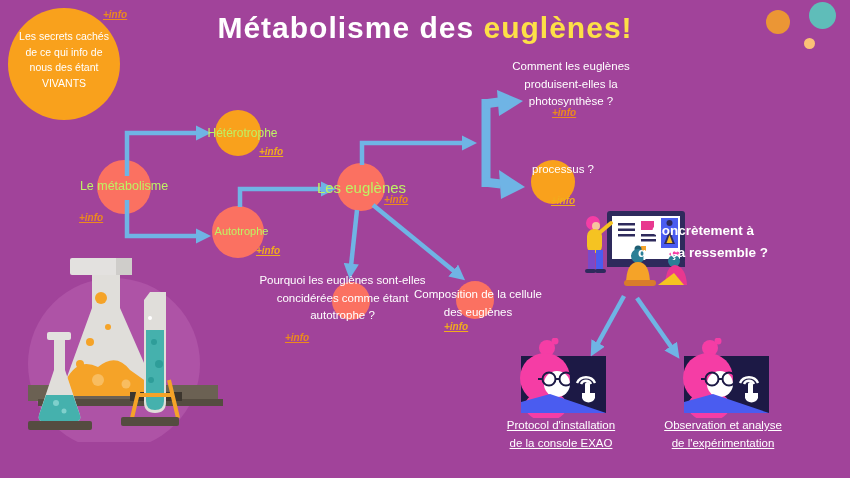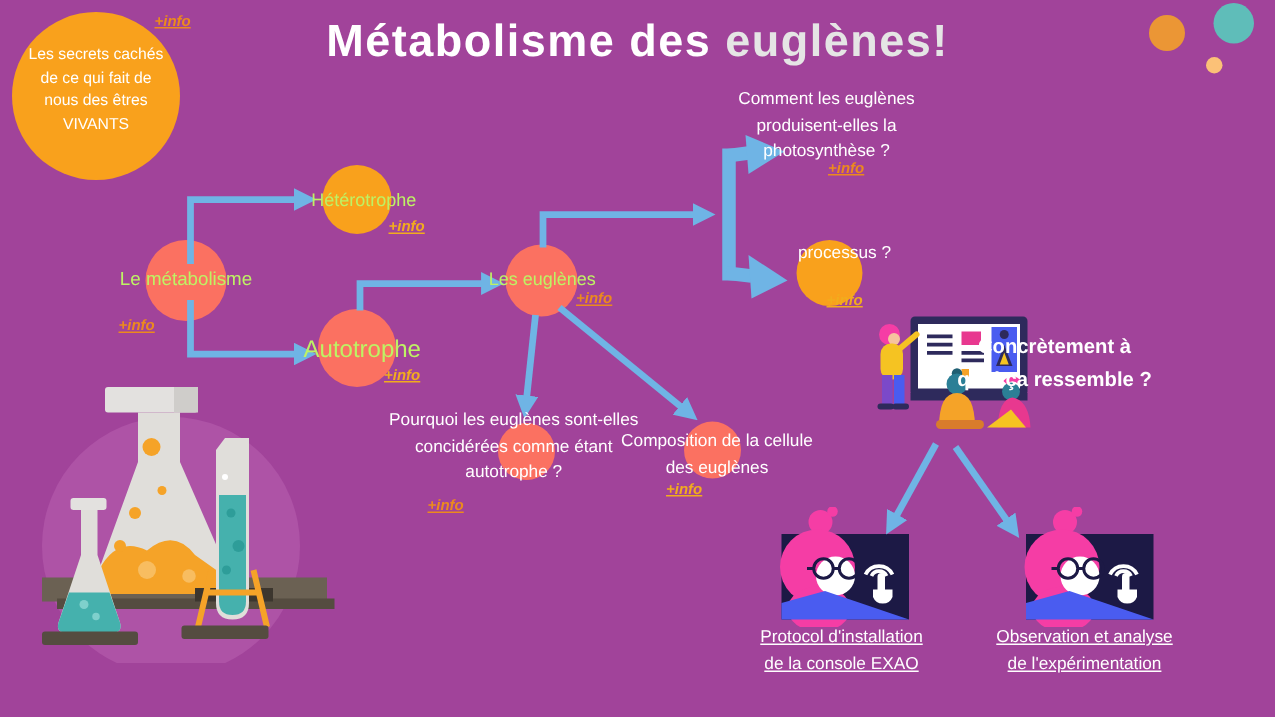--- a/index.html
+++ b/index.html
@@ -3,21 +3,21 @@
 <meta charset="utf-8">
 <style>
   html,body{margin:0;padding:0;background:#7d2f78;}
   .canvas{position:relative;width:850px;height:478px;background:#a1439a;overflow:hidden;
           font-family:"Liberation Sans",sans-serif;}
   .circle{position:absolute;border-radius:50%;}
   .c-salmon{background:#fb7161;}
   .c-orange{background:#f9a11c;}
   .title{position:absolute;left:0;top:11px;width:850px;text-align:center;
          font-size:30px;font-weight:bold;letter-spacing:1px;color:#fff;z-index:8;}
-  .title .accent{color:#e5e5e5;}
+  .title .accent{color:#fde047;}
   .node-label{position:absolute;color:#bef264;text-align:center;font-size:12.5px;z-index:8;}
   .qtext{position:absolute;color:#fff;text-align:center;font-size:11.5px;line-height:17.5px;z-index:8;}
   .bold-q{font-weight:bold;font-size:13.5px;line-height:22px;}
   .info{position:absolute;color:#ec8a1d;font-size:10px;font-weight:bold;font-style:italic;
         text-decoration:underline;z-index:9;cursor:pointer;}
   .info-y{color:#f2ac1d;}
   .bubble-text{position:absolute;left:13px;top:29px;width:102px;text-align:center;
                color:#fff;font-size:10.5px;line-height:15.5px;z-index:8;}
   .overlay{position:absolute;left:0;top:0;z-index:5;pointer-events:none;}
   .illu{position:absolute;z-index:4;}
@@ -31,22 +31,22 @@
 
   <div class="circle c-orange" style="left:766px;top:10px;width:24px;height:24px;background:#eb9635;"></div>
   <div class="circle" style="left:809px;top:2px;width:27px;height:27px;background:#5fbdb9;"></div>
   <div class="circle" style="left:804px;top:38px;width:11px;height:11px;background:#fbc177;"></div>
 
   <div class="title"><span>Métabolisme des </span><span class="accent">euglènes!</span></div>
 
   <div class="circle c-orange" style="left:8px;top:8px;width:112px;height:112px;z-index:3;"></div>
   <div class="bubble-text">
     <div>Les secrets cachés</div>
-    <div>de ce qui fait de</div>
-    <div>nous des êtres</div>
+    <div>de ce qui info de</div>
+    <div>nous des étant</div>
     <div>VIVANTS</div>
   </div>
   <a class="info" style="left:103px;top:9px;">+info</a>
 
   <div class="circle c-salmon" style="left:97px;top:160px;width:54px;height:54px;z-index:2;"></div>
   <div class="circle c-orange" style="left:215px;top:110px;width:46px;height:46px;z-index:2;"></div>
   <div class="circle c-salmon" style="left:212px;top:206px;width:52px;height:52px;z-index:2;"></div>
   <div class="circle c-salmon" style="left:337px;top:163px;width:48px;height:48px;z-index:2;"></div>
   <div class="circle c-orange" style="left:531px;top:160px;width:44px;height:44px;z-index:2;"></div>
   <div class="circle c-salmon" style="left:332px;top:282px;width:38px;height:38px;z-index:2;"></div>
@@ -76,27 +76,27 @@
     <polygon points="497,90 523,101 499,116" fill="#6fb4e5"></polygon>
     <polygon points="499,170 525,187 501,199" fill="#6fb4e5"></polygon>
   </svg>
 
   <div class="node-label" style="left:54px;top:179px;width:140px;">Le métabolisme</div>
   <a class="info" style="left:79px;top:212px;">+info</a>
 
   <div class="node-label" style="left:185px;top:126px;width:115px;font-size:12px;">Hétérotrophe</div>
   <a class="info info-y" style="left:259px;top:146px;">+info</a>
 
-  <div class="node-label" style="left:184px;top:225px;width:115px;font-size:16px;">Autotrophe</div>
+  <div class="node-label" style="left:184px;top:225px;width:115px;font-size:11px;">Autotrophe</div>
   <a class="info info-y" style="left:256px;top:245px;">+info</a>
 
-  <div class="node-label" style="left:304px;top:179px;width:115px;font-size:12px;">Les euglènes</div>
+  <div class="node-label" style="left:304px;top:179px;width:115px;font-size:15px;">Les euglènes</div>
   <a class="info" style="left:384px;top:194px;">+info</a>
 
-  <div class="qtext" style="left:461px;top:58px;width:180px;">
+  <div class="qtext" style="left:481px;top:58px;width:180px;">
     <div>Comment les euglènes</div>
     <div>produisent-elles la</div>
     <div>photosynthèse ?</div>
   </div>
   <a class="info" style="left:552px;top:107px;">+info</a>
 
   <div class="qtext" style="left:468px;top:161px;width:190px;">
     <div>processus ?</div>
   </div>
   <a class="info info-y" style="left:551px;top:195px;">+info</a>

